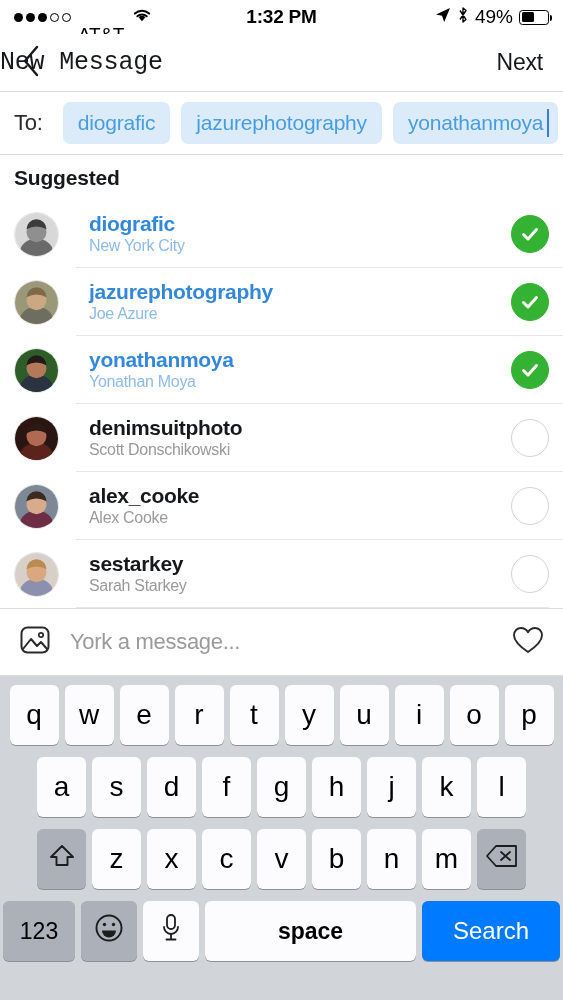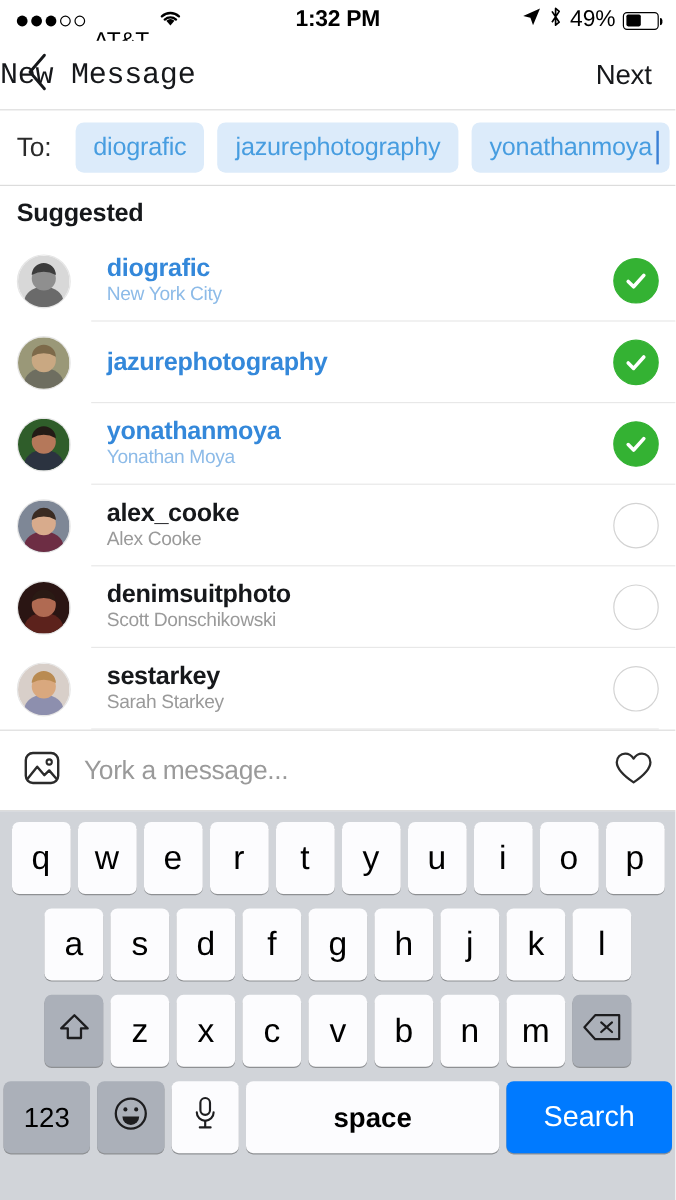--- a/index.html
+++ b/index.html
@@ -440,20 +440,21 @@
         <div class="avatar">
           <svg viewBox="0 0 45 45" preserveAspectRatio="xMidYMid slice">
             <rect width="45" height="45" fill="#9a9878"></rect>
             <ellipse cx="22.5" cy="40" rx="17" ry="13" fill="#6e6e60"></ellipse>
             <circle cx="22.5" cy="20" r="10.5" fill="#c9a882"></circle>
             <path d="M12 17 a10.5 10.5 0 0 1 21 0 q-10.5 -6 -21 0 Z" fill="#7d6a4a"></path>
           </svg>
         </div>
         <div class="row-text">
           <div class="uname">jazurephotography</div>
+          <div class="fullname">Joe Azure</div>
         </div>
         <div class="check on">
           <svg width="22" height="22" viewBox="0 0 22 22">
             <path d="M4.5 11.5 L9 16 L17.5 6.5" stroke="#fff" stroke-width="3" fill="none" stroke-linecap="round" stroke-linejoin="round"></path>
           </svg>
         </div>
       </div>
       <div class="row selected">
         <div class="avatar">
           <svg viewBox="0 0 45 45" preserveAspectRatio="xMidYMid slice">
@@ -469,44 +470,44 @@
         </div>
         <div class="check on">
           <svg width="22" height="22" viewBox="0 0 22 22">
             <path d="M4.5 11.5 L9 16 L17.5 6.5" stroke="#fff" stroke-width="3" fill="none" stroke-linecap="round" stroke-linejoin="round"></path>
           </svg>
         </div>
       </div>
       <div class="row">
         <div class="avatar">
           <svg viewBox="0 0 45 45" preserveAspectRatio="xMidYMid slice">
+            <rect width="45" height="45" fill="#2a1513"></rect>
+            <ellipse cx="22.5" cy="40" rx="17" ry="13" fill="#5c221c"></ellipse>
+            <circle cx="22.5" cy="20" r="10.5" fill="#b06a52"></circle>
+            <path d="M12 17 a10.5 10.5 0 0 1 21 0 q-10.5 -6 -21 0 Z" fill="#2a1a14"></path>
+          </svg>
+        </div>
+        <div class="row-text">
+          <div class="uname">denimsuitphoto</div>
+          <div class="fullname">Scott Donschikowski</div>
+        </div>
+        <div class="check"></div>
+      </div>
+      <div class="row">
+        <div class="avatar">
+          <svg viewBox="0 0 45 45" preserveAspectRatio="xMidYMid slice">
             <rect width="45" height="45" fill="#7e8796"></rect>
             <ellipse cx="22.5" cy="40" rx="17" ry="13" fill="#6d2d44"></ellipse>
             <circle cx="22.5" cy="20" r="10.5" fill="#d8ab8c"></circle>
             <path d="M12 17 a10.5 10.5 0 0 1 21 0 q-10.5 -6 -21 0 Z" fill="#3a2b22"></path>
           </svg>
         </div>
         <div class="row-text">
           <div class="uname">alex_cooke</div>
           <div class="fullname">Alex Cooke</div>
-        </div>
-        <div class="check"></div>
-      </div>
-      <div class="row">
-        <div class="avatar">
-          <svg viewBox="0 0 45 45" preserveAspectRatio="xMidYMid slice">
-            <rect width="45" height="45" fill="#2a1513"></rect>
-            <ellipse cx="22.5" cy="40" rx="17" ry="13" fill="#5c221c"></ellipse>
-            <circle cx="22.5" cy="20" r="10.5" fill="#b06a52"></circle>
-            <path d="M12 17 a10.5 10.5 0 0 1 21 0 q-10.5 -6 -21 0 Z" fill="#2a1a14"></path>
-          </svg>
-        </div>
-        <div class="row-text">
-          <div class="uname">denimsuitphoto</div>
-          <div class="fullname">Scott Donschikowski</div>
         </div>
         <div class="check"></div>
       </div>
       <div class="row">
         <div class="avatar">
           <svg viewBox="0 0 45 45" preserveAspectRatio="xMidYMid slice">
             <rect width="45" height="45" fill="#d8cfc9"></rect>
             <ellipse cx="22.5" cy="40" rx="17" ry="13" fill="#8d8fae"></ellipse>
             <circle cx="22.5" cy="20" r="10.5" fill="#d9a87e"></circle>
             <path d="M12 17 a10.5 10.5 0 0 1 21 0 q-10.5 -6 -21 0 Z" fill="#b98b52"></path>

